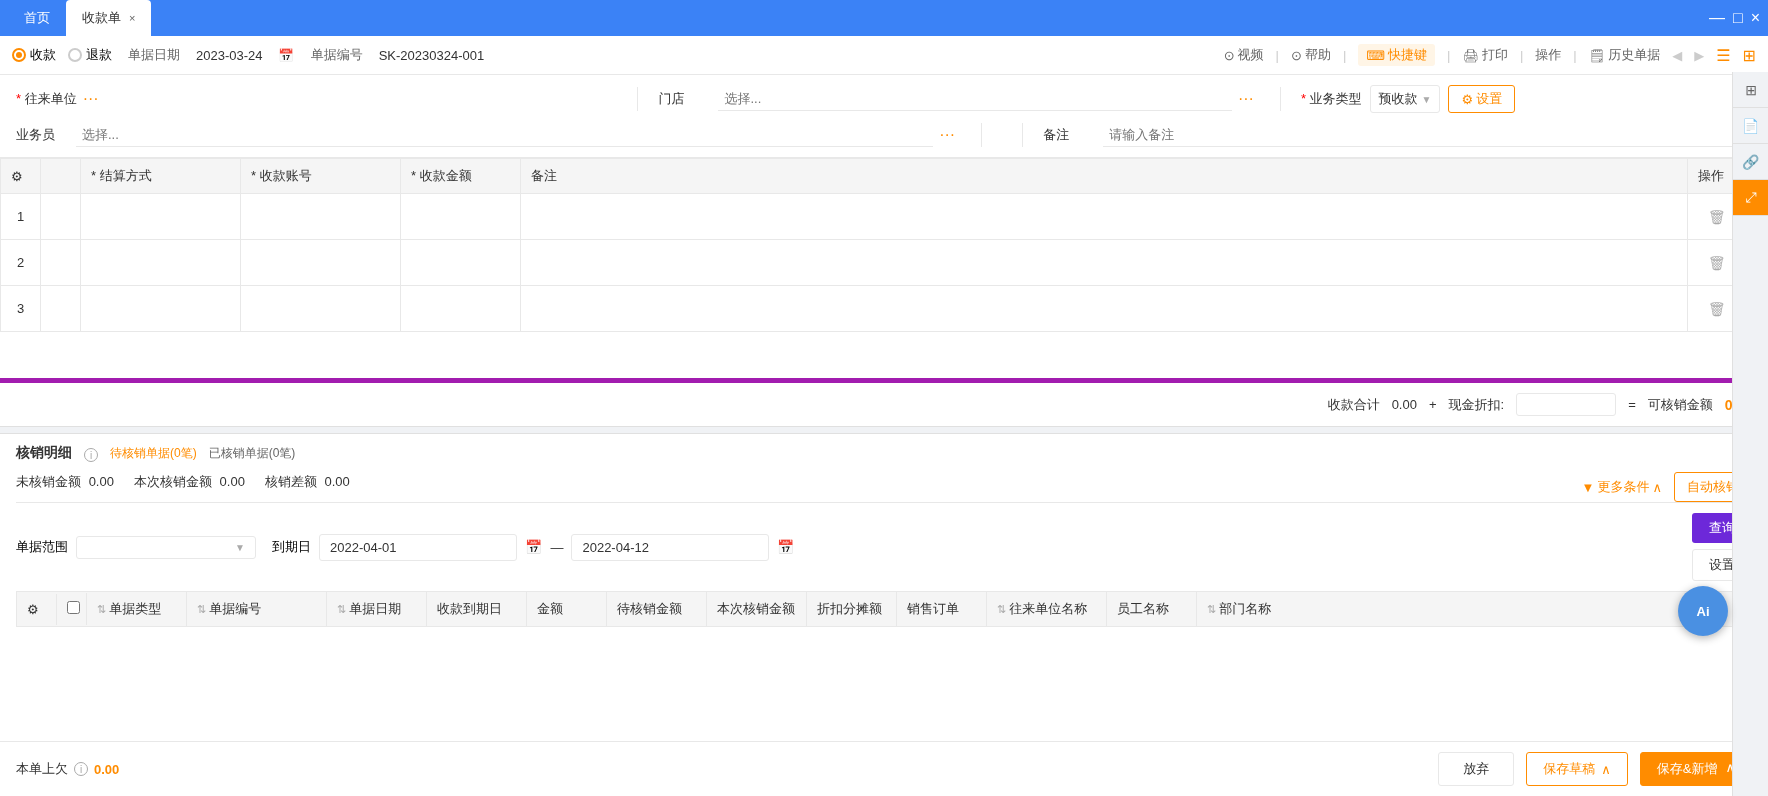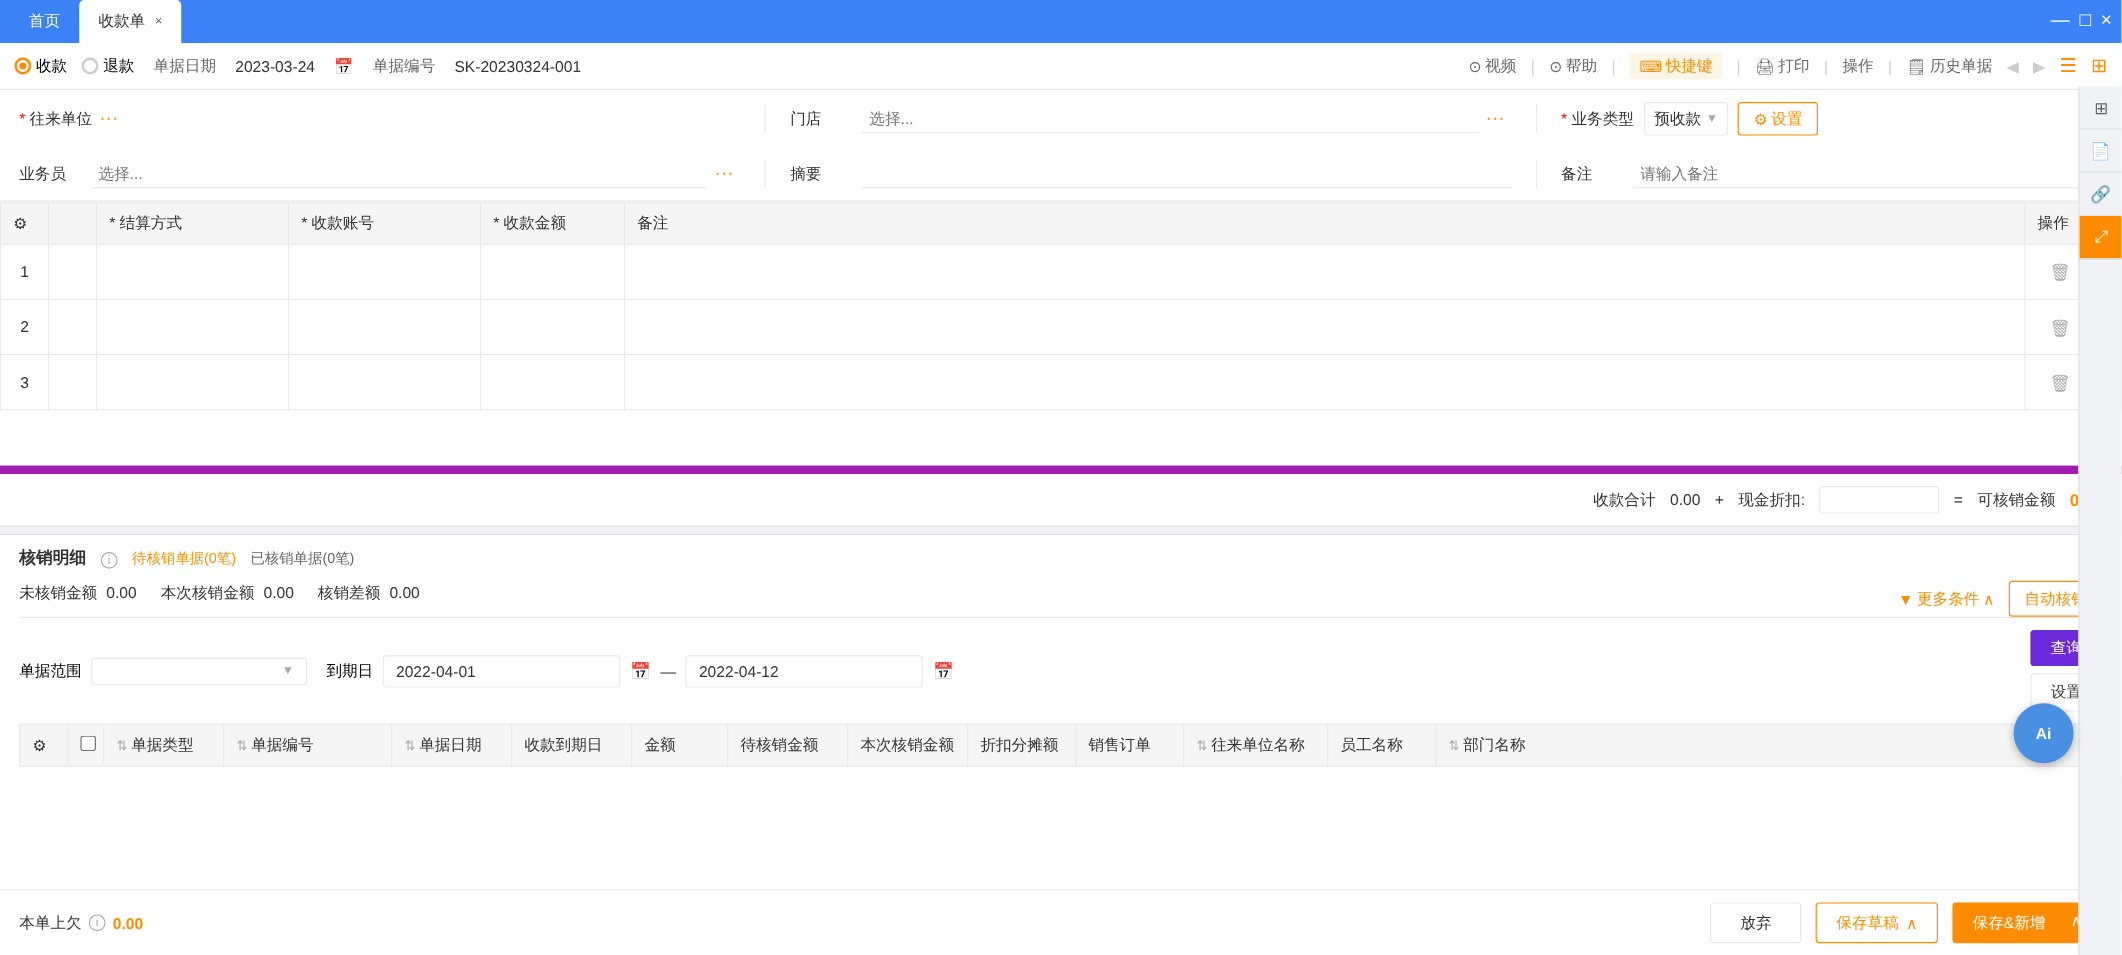--- a/index.html
+++ b/index.html
@@ -86,21 +86,21 @@
     .toolbar-right .btn-link { color: #666; cursor: pointer; display: flex; align-items: center; gap: 3px; font-size: 12px; }
     .orange-btn-link { color: #ff8c00 !important; background: #fff5e6; padding: 2px 8px; border-radius: 3px; }
     .icon-cal { color: #1a9a8a; cursor: pointer; }
 
     
     .form-section {
       padding: 10px 16px;
       border-bottom: 1px solid #e8e8e8;
       background: #fff;
     }
-    .form-row { display: flex; align-items: center; gap: 0; margin-bottom: 20px; }
+    .form-row { display: flex; align-items: center; gap: 0; margin-bottom: 10px; }
     .form-row:last-child { margin-bottom: 0; }
     .form-field {
       display: flex;
       align-items: center;
       flex: 1;
     }
     .form-field .lbl {
       color: #333;
       white-space: nowrap;
       min-width: 60px;
@@ -178,21 +178,21 @@
     .th-ops { width: 80px; text-align: center; }
     .col-ops { text-align: center; }
     .icon-btn { cursor: pointer; color: #aaa; font-size: 14px; margin: 0 3px; }
 
     
     .summary-row {
       display: flex;
       align-items: center;
       justify-content: flex-end;
       padding: 10px 16px;
-      border-top: 7px solid #a21caf;
+      border-top: 5px solid #a21caf;
       background: #fff;
       gap: 12px;
       color: #333;
       font-size: 13px;
     }
     .summary-total { color: #ff8c00; font-weight: bold; font-size: 14px; }
     .summary-input { border: 1px solid #e8e8e8; border-radius: 3px; padding: 3px 8px; width: 100px; font-size: 13px; }
 
     
     .section-divider {
@@ -341,21 +341,21 @@
       display: flex; align-items: center; gap: 6px;
     }
     .btn-save-new {
       background: #ff8c00;
       border: 1px solid #ff8c00;
       color: #fff;
       border-radius: 3px;
       padding: 7px 16px;
       cursor: pointer;
       font-size: 13px;
-      display: flex; align-items: flex-start; gap: 21px;
+      display: flex; align-items: flex-start; gap: 8px;
     }
 
     
     .right-panel {
       position: absolute;
       right: 0;
       top: 36px;
       width: 36px;
       display: flex;
       flex-direction: column;
@@ -501,24 +501,20 @@
       </div>
     </div>
 
     <div class="form-row">
       <div class="form-field" style="flex:2;">
         <span class="lbl">业务员</span>
         <input class="form-input" type="text" placeholder="选择..." style="">
         <span class="dots-btn">···</span>
       </div>
       <div class="field-separator"></div>
-      <div class="form-field" style="flex:2;">
-        <span class="lbl">摘要</span>
-        <input class="form-input" type="text" style="">
-      </div>
       <div class="field-separator"></div>
       <div class="form-field" style="flex:1.5;">
         <span class="lbl">备注</span>
         <input class="form-input" type="text" placeholder="请输入备注" style="">
       </div>
     </div>
   </div>
 
   <div class="table-section" style="max-height:220px; overflow:hidden;">
     <table class="data-table">

